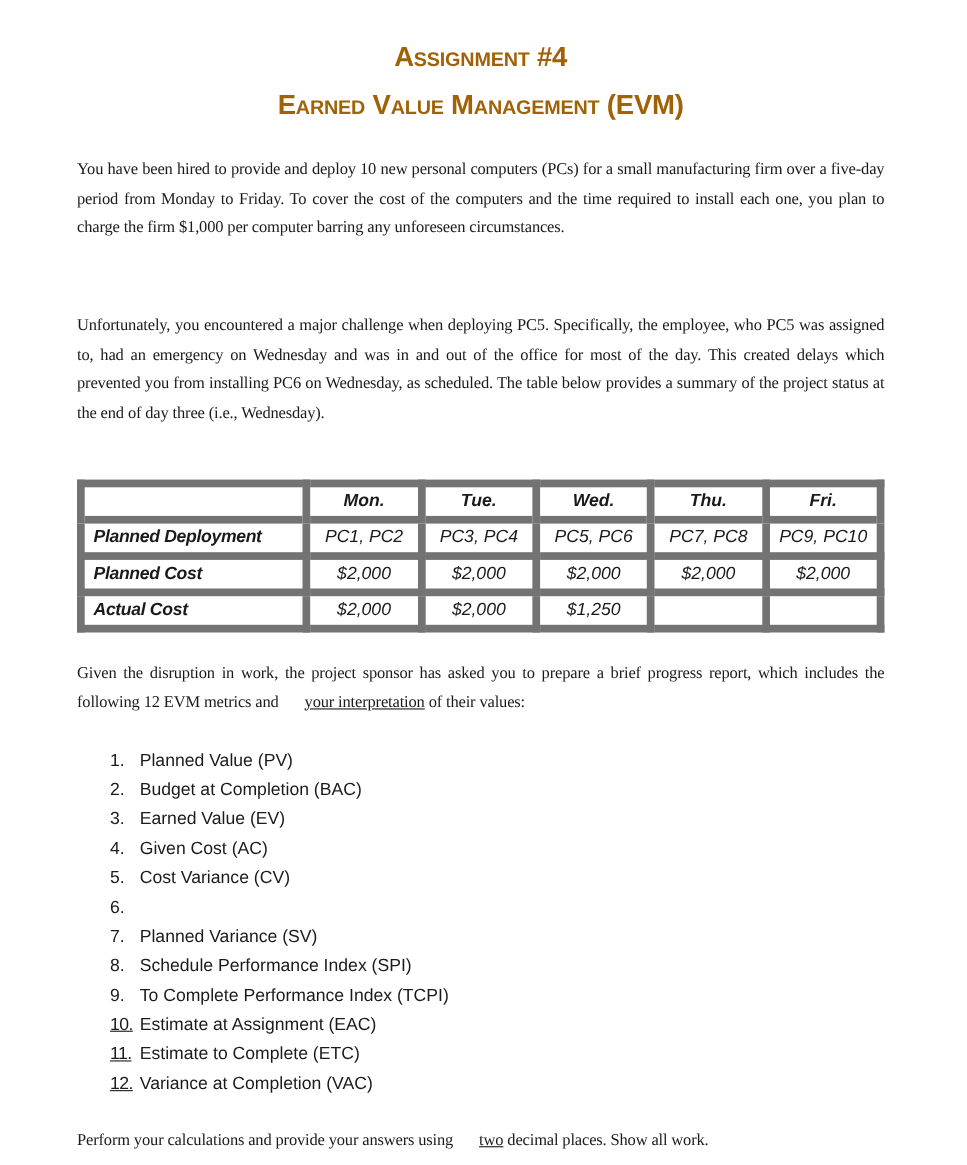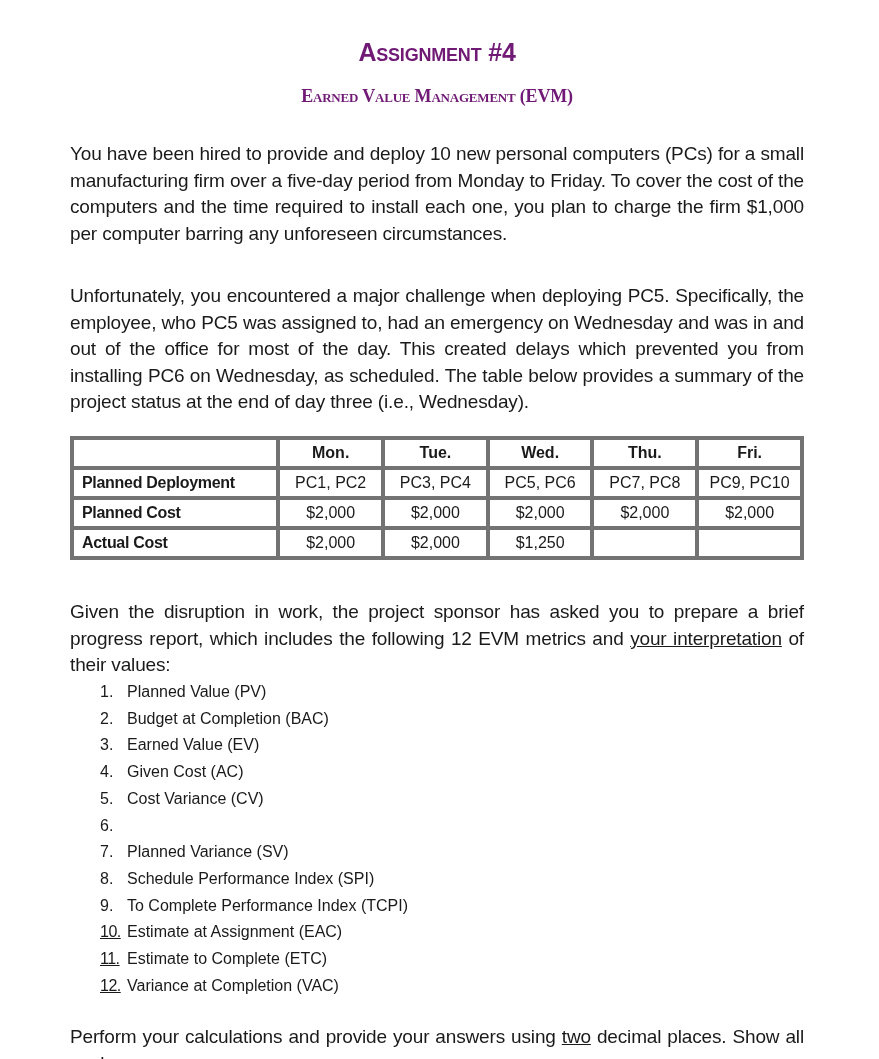--- a/index.html
+++ b/index.html
@@ -16,75 +16,76 @@
       color: #1a1a1a;
     }
     .page {
       position: absolute;
       left: 70px;
       top: 0;
       width: 734px;
     }
     .title {
       text-align: center;
-      color: #701a75;
+      color: #a16207;
       font-weight: bold;
       font-variant: small-caps;
       font-family: "Liberation Sans", sans-serif;
       letter-spacing: -0.2px;
       margin: 0;
     }
     .title-1 {
       position: absolute;
       left: 0;
       width: 734px;
       top: 36px;
       font-size: 25px;
       line-height: 32px;
     }
     .title-2 {
       position: absolute;
       left: 0;
       width: 734px;
       top: 80px;
-      font-size: 18px;
+      font-size: 25px;
       line-height: 32px;
-      font-family: Liberation Serif, serif;
     }
     .para {
       position: absolute;
       left: 0;
       width: 734px;
-      font-size: 19px;
+      font-size: 15px;
       line-height: 26.5px;
       text-align: justify;
       margin: 0;
       letter-spacing: -0.15px;
+      font-family: Liberation Serif, serif;
     }
     .p1 { top: 141px; }
     .p2 { top: 283px; }
     .p3 { top: 599px; }
     .p4 { top: 1024px; }
-    .u { text-decoration: underline; }
+    .u { text-decoration: underline; margin-left: 20px; }
 
     table.status {
       position: absolute;
       left: 0;
       top: 436px;
       width: 734px;
       border-collapse: collapse;
       font-size: 16px;
     }
     table.status td, table.status th {
-      border: 4px solid #737373;
+      border: 7px solid #737373;
       height: 26px;
       padding: 0 6px;
       line-height: 26px;
       text-align: center;
       font-weight: normal;
+      font-style: italic;
     }
     table.status th {
       font-weight: bold;
       border-bottom: 3px solid #8eaadb;
     }
     table.status td.rowhead {
       text-align: left;
       font-weight: bold;
       padding-left: 8px;
       letter-spacing: -0.3px;

